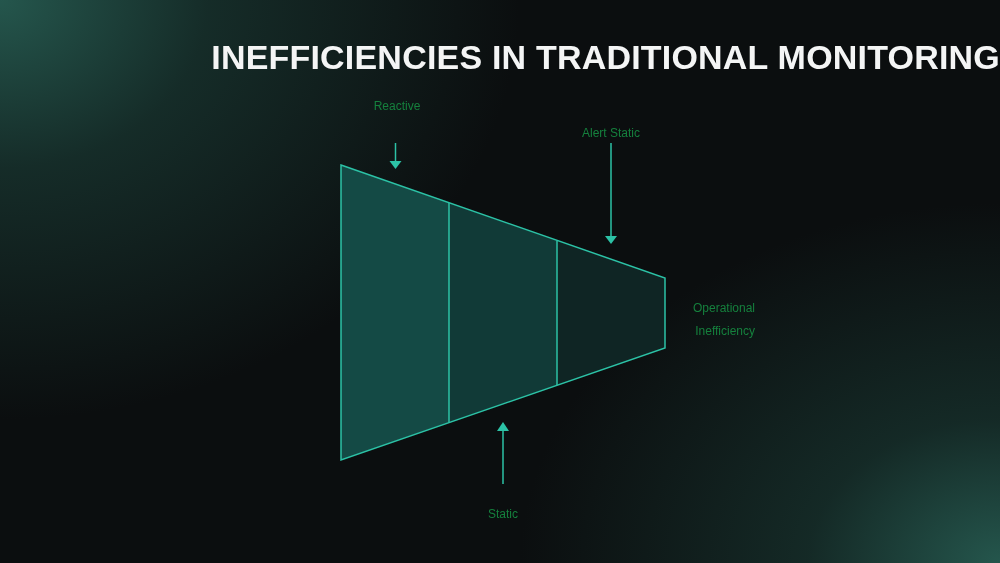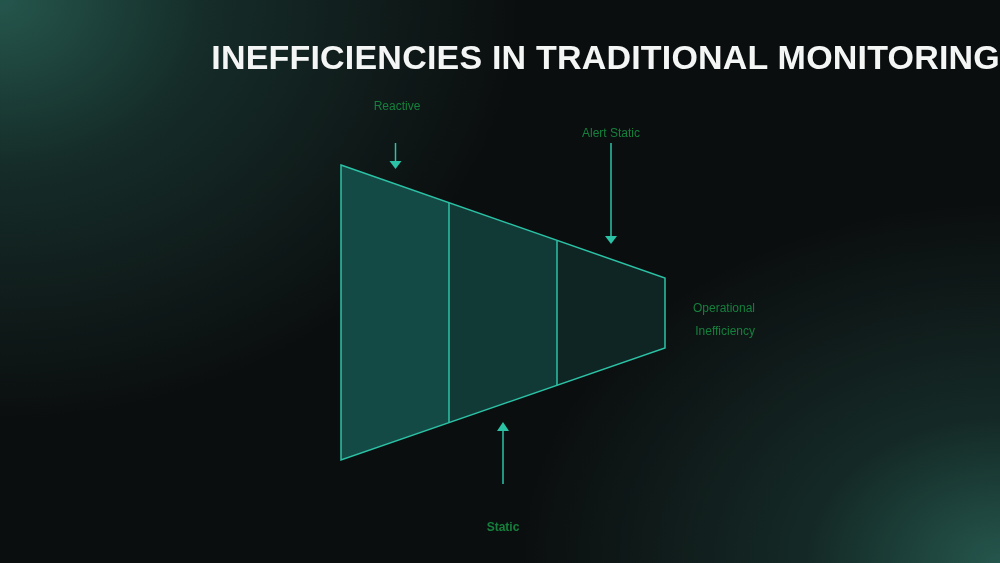--- a/index.html
+++ b/index.html
@@ -63,20 +63,20 @@
 </div>
 
 <div class="label" style="left:345px; top:95px; width:104px;">
   <span>Reactive</span>
 </div>
 
 <div class="label" style="left:556px; top:122px; width:110px;">
   <span>Alert Static</span>
 </div>
 
-<div class="label" style="left:451px; top:516px; width:104px;font-weight:bold;">
+<div class="label" style="left:451px; top:503px; width:104px;">
   <span>Static</span>
 </div>
 
 <div class="label" style="left:693px; top:297px; text-align:right;">
   <span>Operational</span>
   <span>Inefficiency</span>
 </div>
 
 </body></html>

